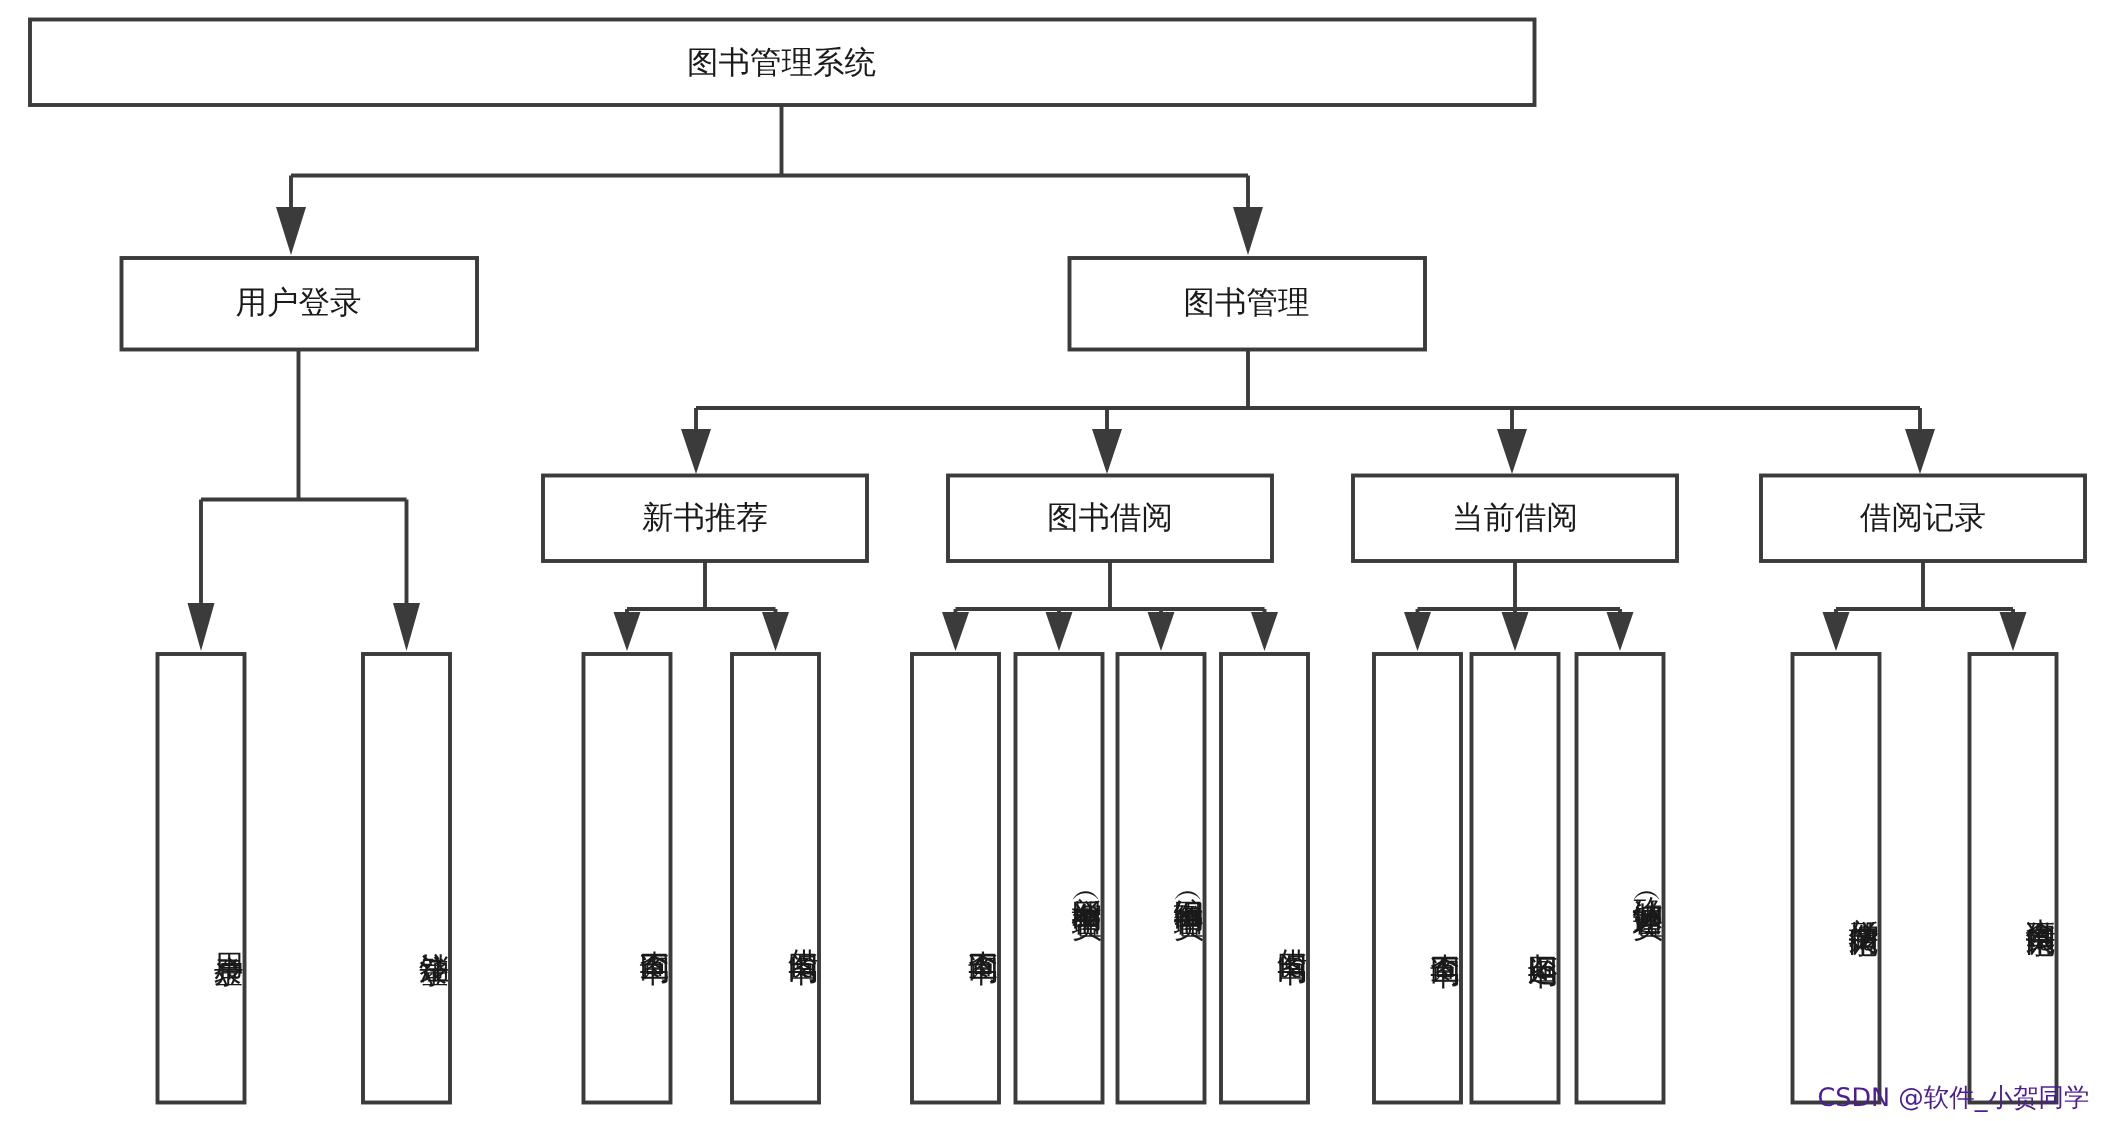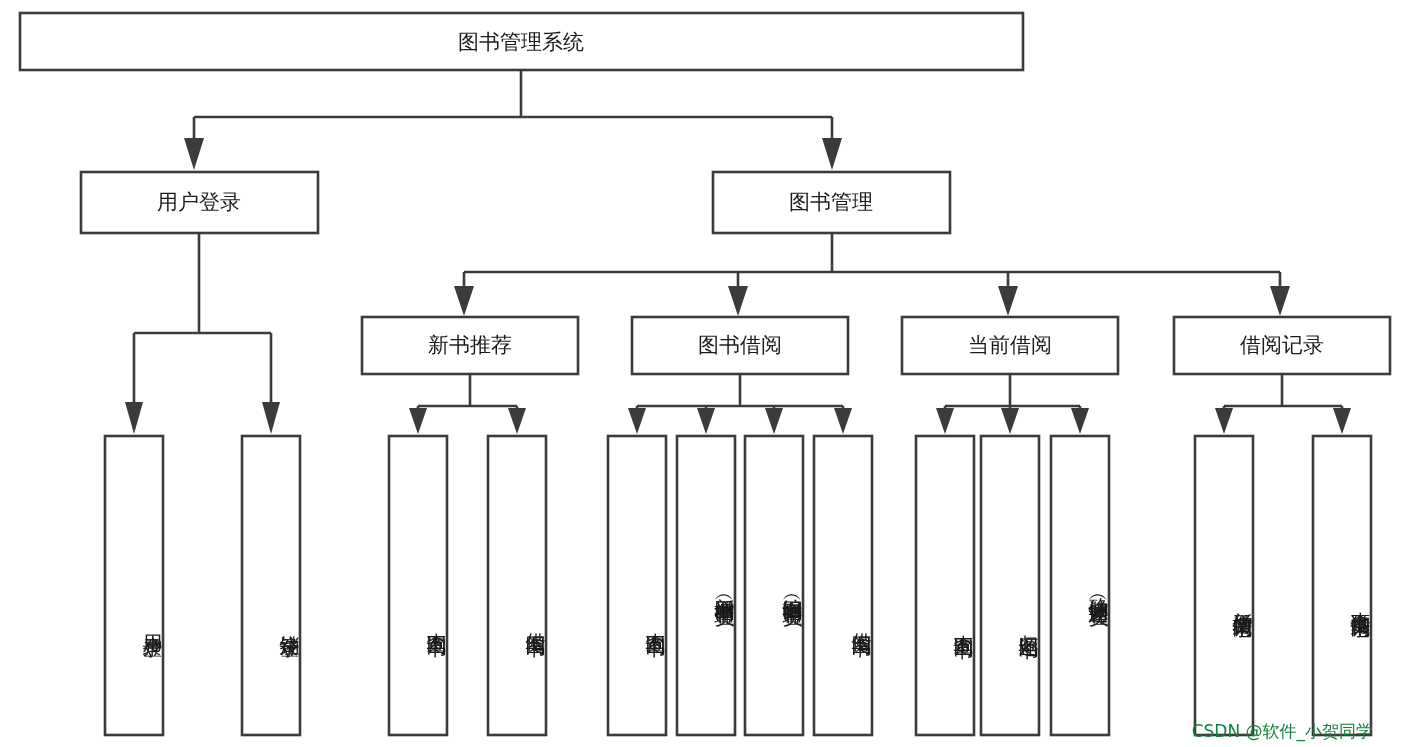--- a/index.html
+++ b/index.html
@@ -59,25 +59,25 @@
     letter-spacing: 1.5px;
     white-space: nowrap;
     display: flex;
     align-items: flex-start;
     justify-content: center;
     pointer-events: none;
     user-select: none;
   }
   .watermark {
     position: absolute;
-    right: 32px;
+    right: 12px;
     bottom: 4px;
     font-family: "DejaVu Sans", "Liberation Sans", sans-serif;
     font-size: 17px;
-    color: #15803d;
+    color: #4c1d95;
     white-space: nowrap;
     user-select: none;
   }
 </style>
 </head>
 <body>
 
 <div id="diagram-root">
 
   <svg id="chart-svg" viewBox="0 0 1405 747" xmlns="http://www.w3.org/2000/svg">

